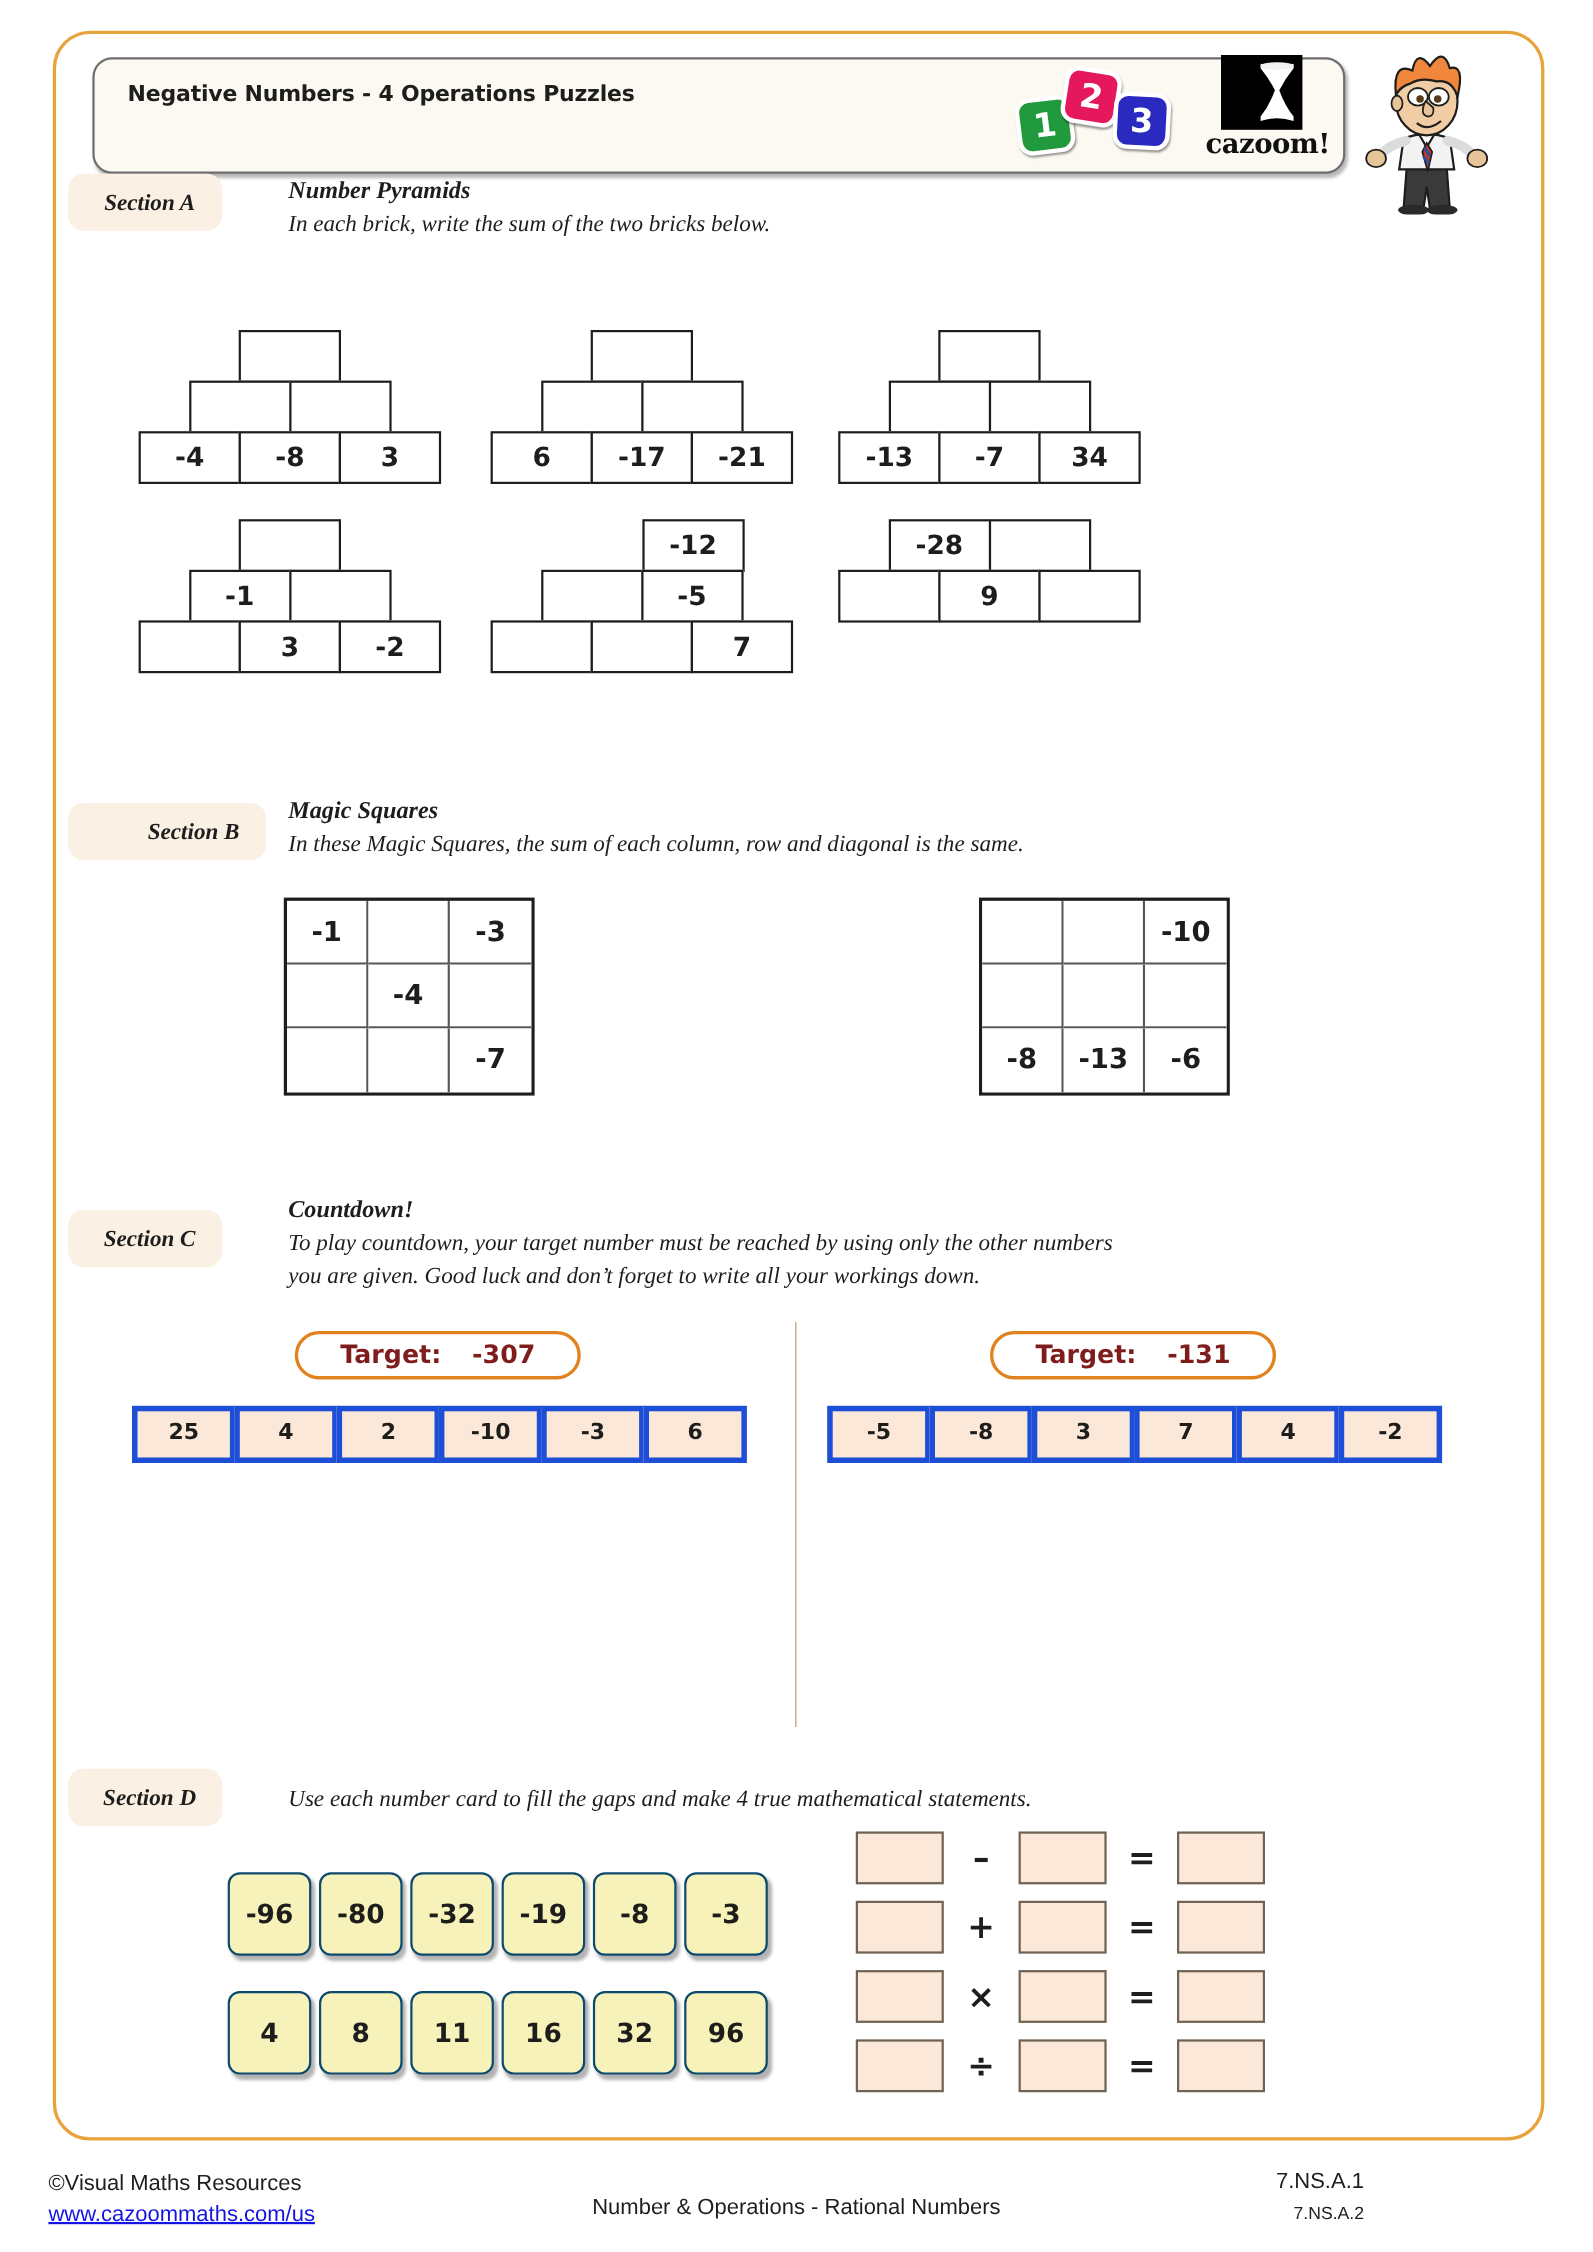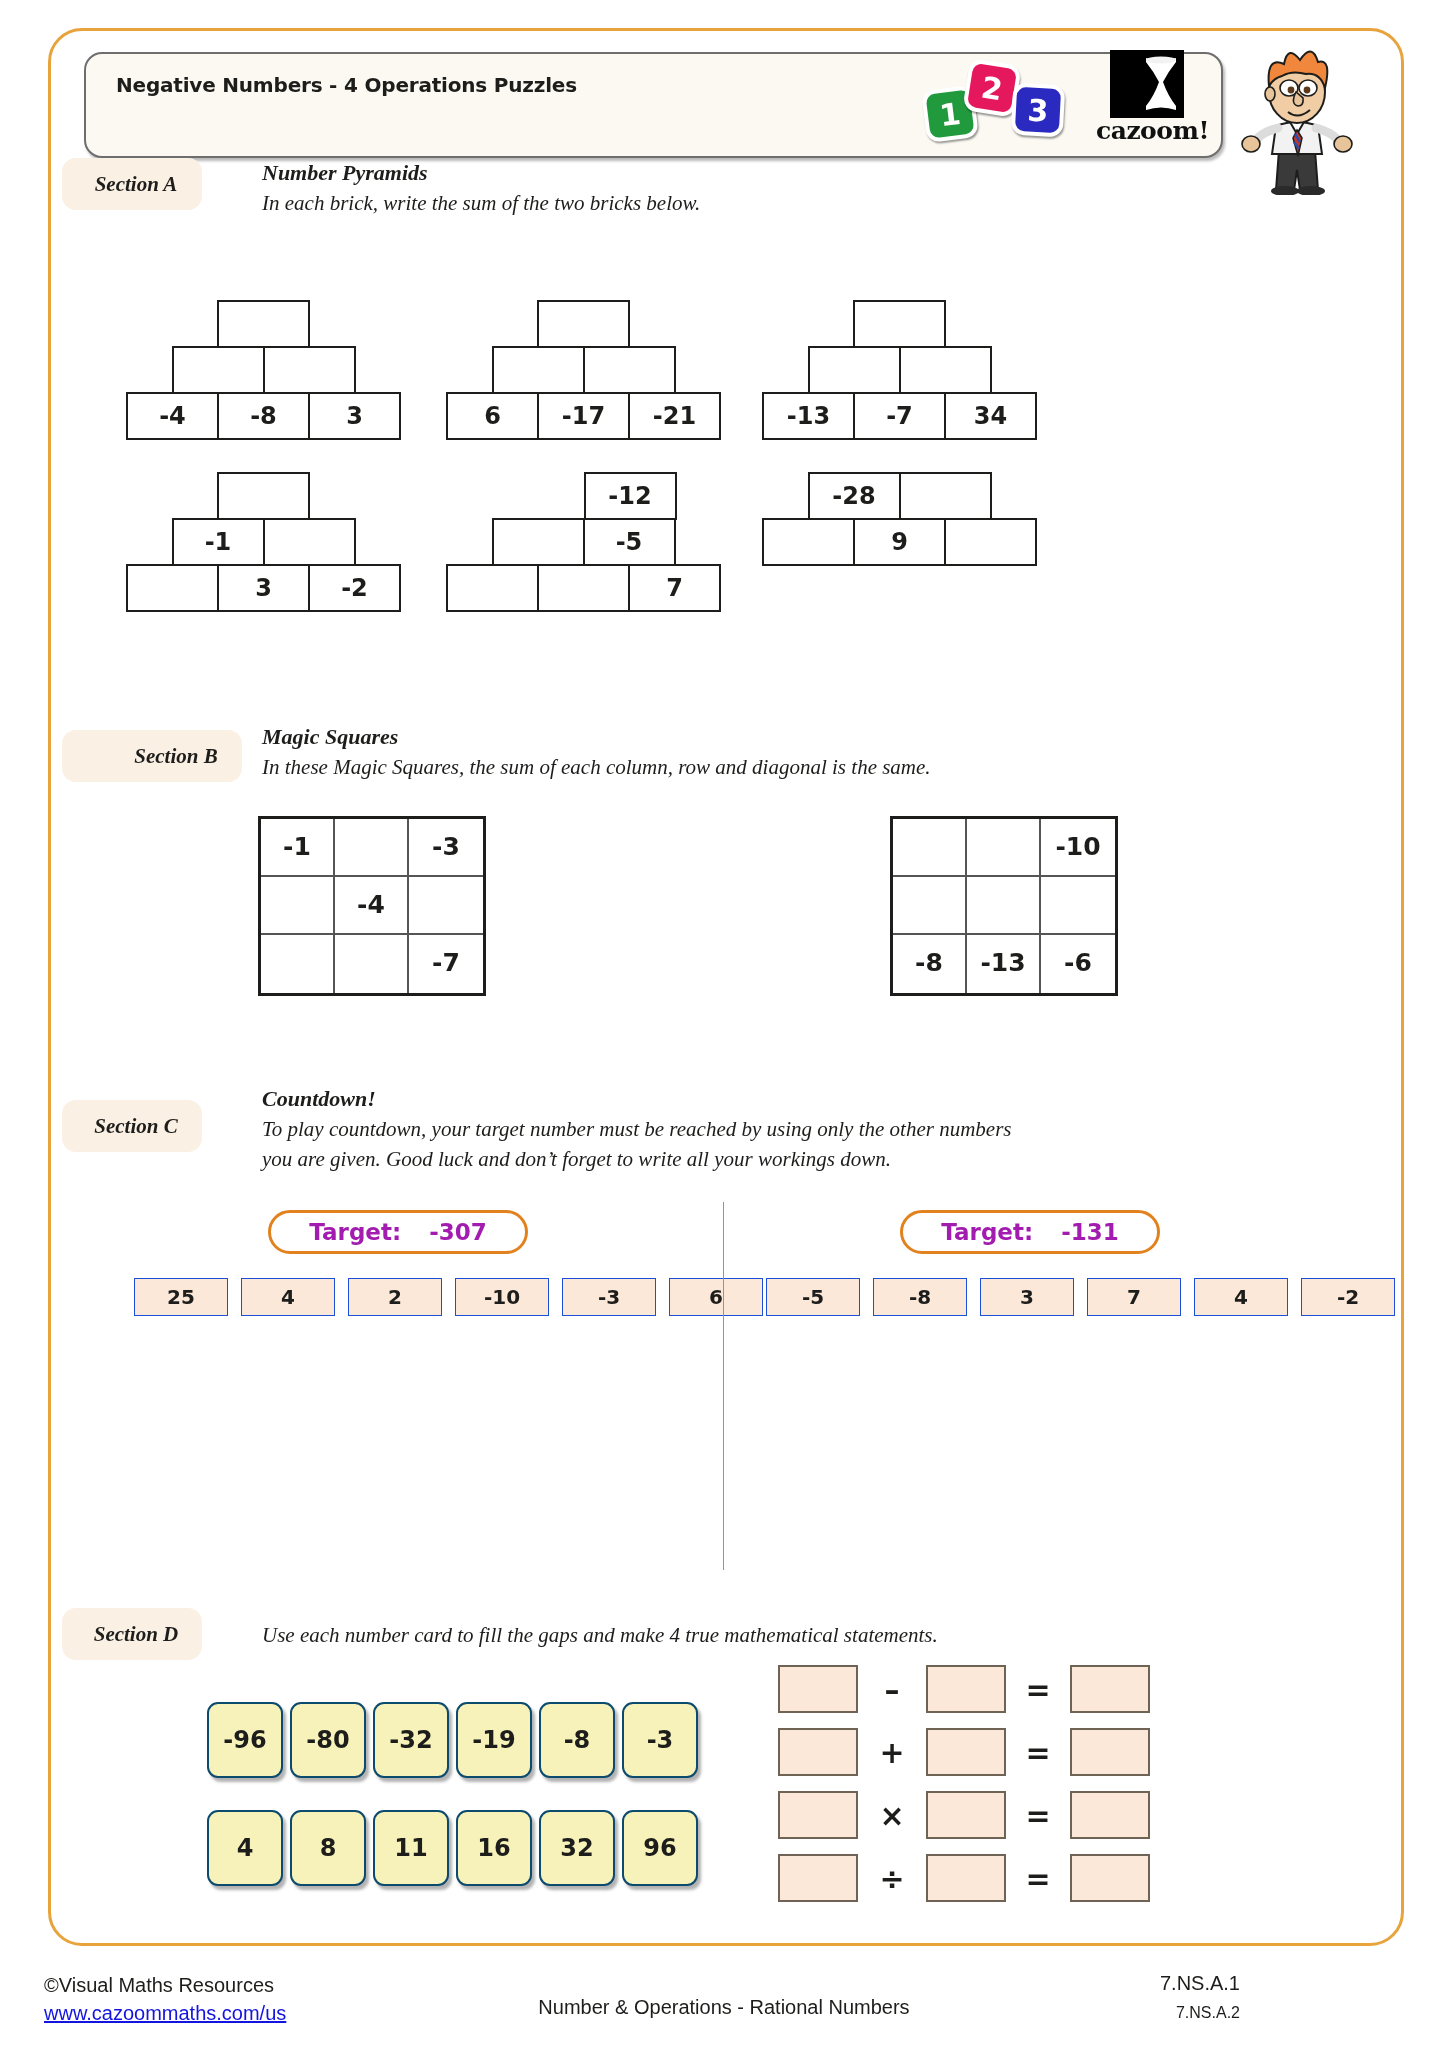--- a/index.html
+++ b/index.html
@@ -118,33 +118,33 @@
     background:#fff;
   }
   .msq-row:last-child .msq-cell{border-bottom:none;}
   .msq-cell:last-child{border-right:none;}
   
   .target-pill{
     position:absolute;height:44px;
     border:3px solid #e2821f;border-radius:22px;
     background:#fff;box-sizing:border-box;
     font-family:"DejaVu Sans",sans-serif;
-    font-weight:bold;font-size:23px;color:#a21caf;
+    font-weight:bold;font-size:23px;color:#7f1d1d;
     display:flex;align-items:center;justify-content:center;gap:28px;
   }
   .num-strip{position:absolute;display:flex;}
   .num-cell{
-    width:94px;height:38px;
+    width:94px;height:52px;
     background:#fbe8d8;
-    border:1px solid #1d4ed8;
+    border:5px solid #1d4ed8;
     margin-right:-1px;
     box-sizing:border-box;
     font-family:"DejaVu Sans",sans-serif;
     font-weight:bold;font-size:20px;color:#1d1d1b;
-    text-align:center;line-height:36px;margin-left:14px;
+    text-align:center;line-height:36px;
   }
   .vdivider{
     position:absolute;width:1px;background:#b4905f;
   }
   
   .card{
     width:76px;height:76px;
     background:#f7f2b9;
     border:2px solid #0c4a6e;
     border-radius:11px;

